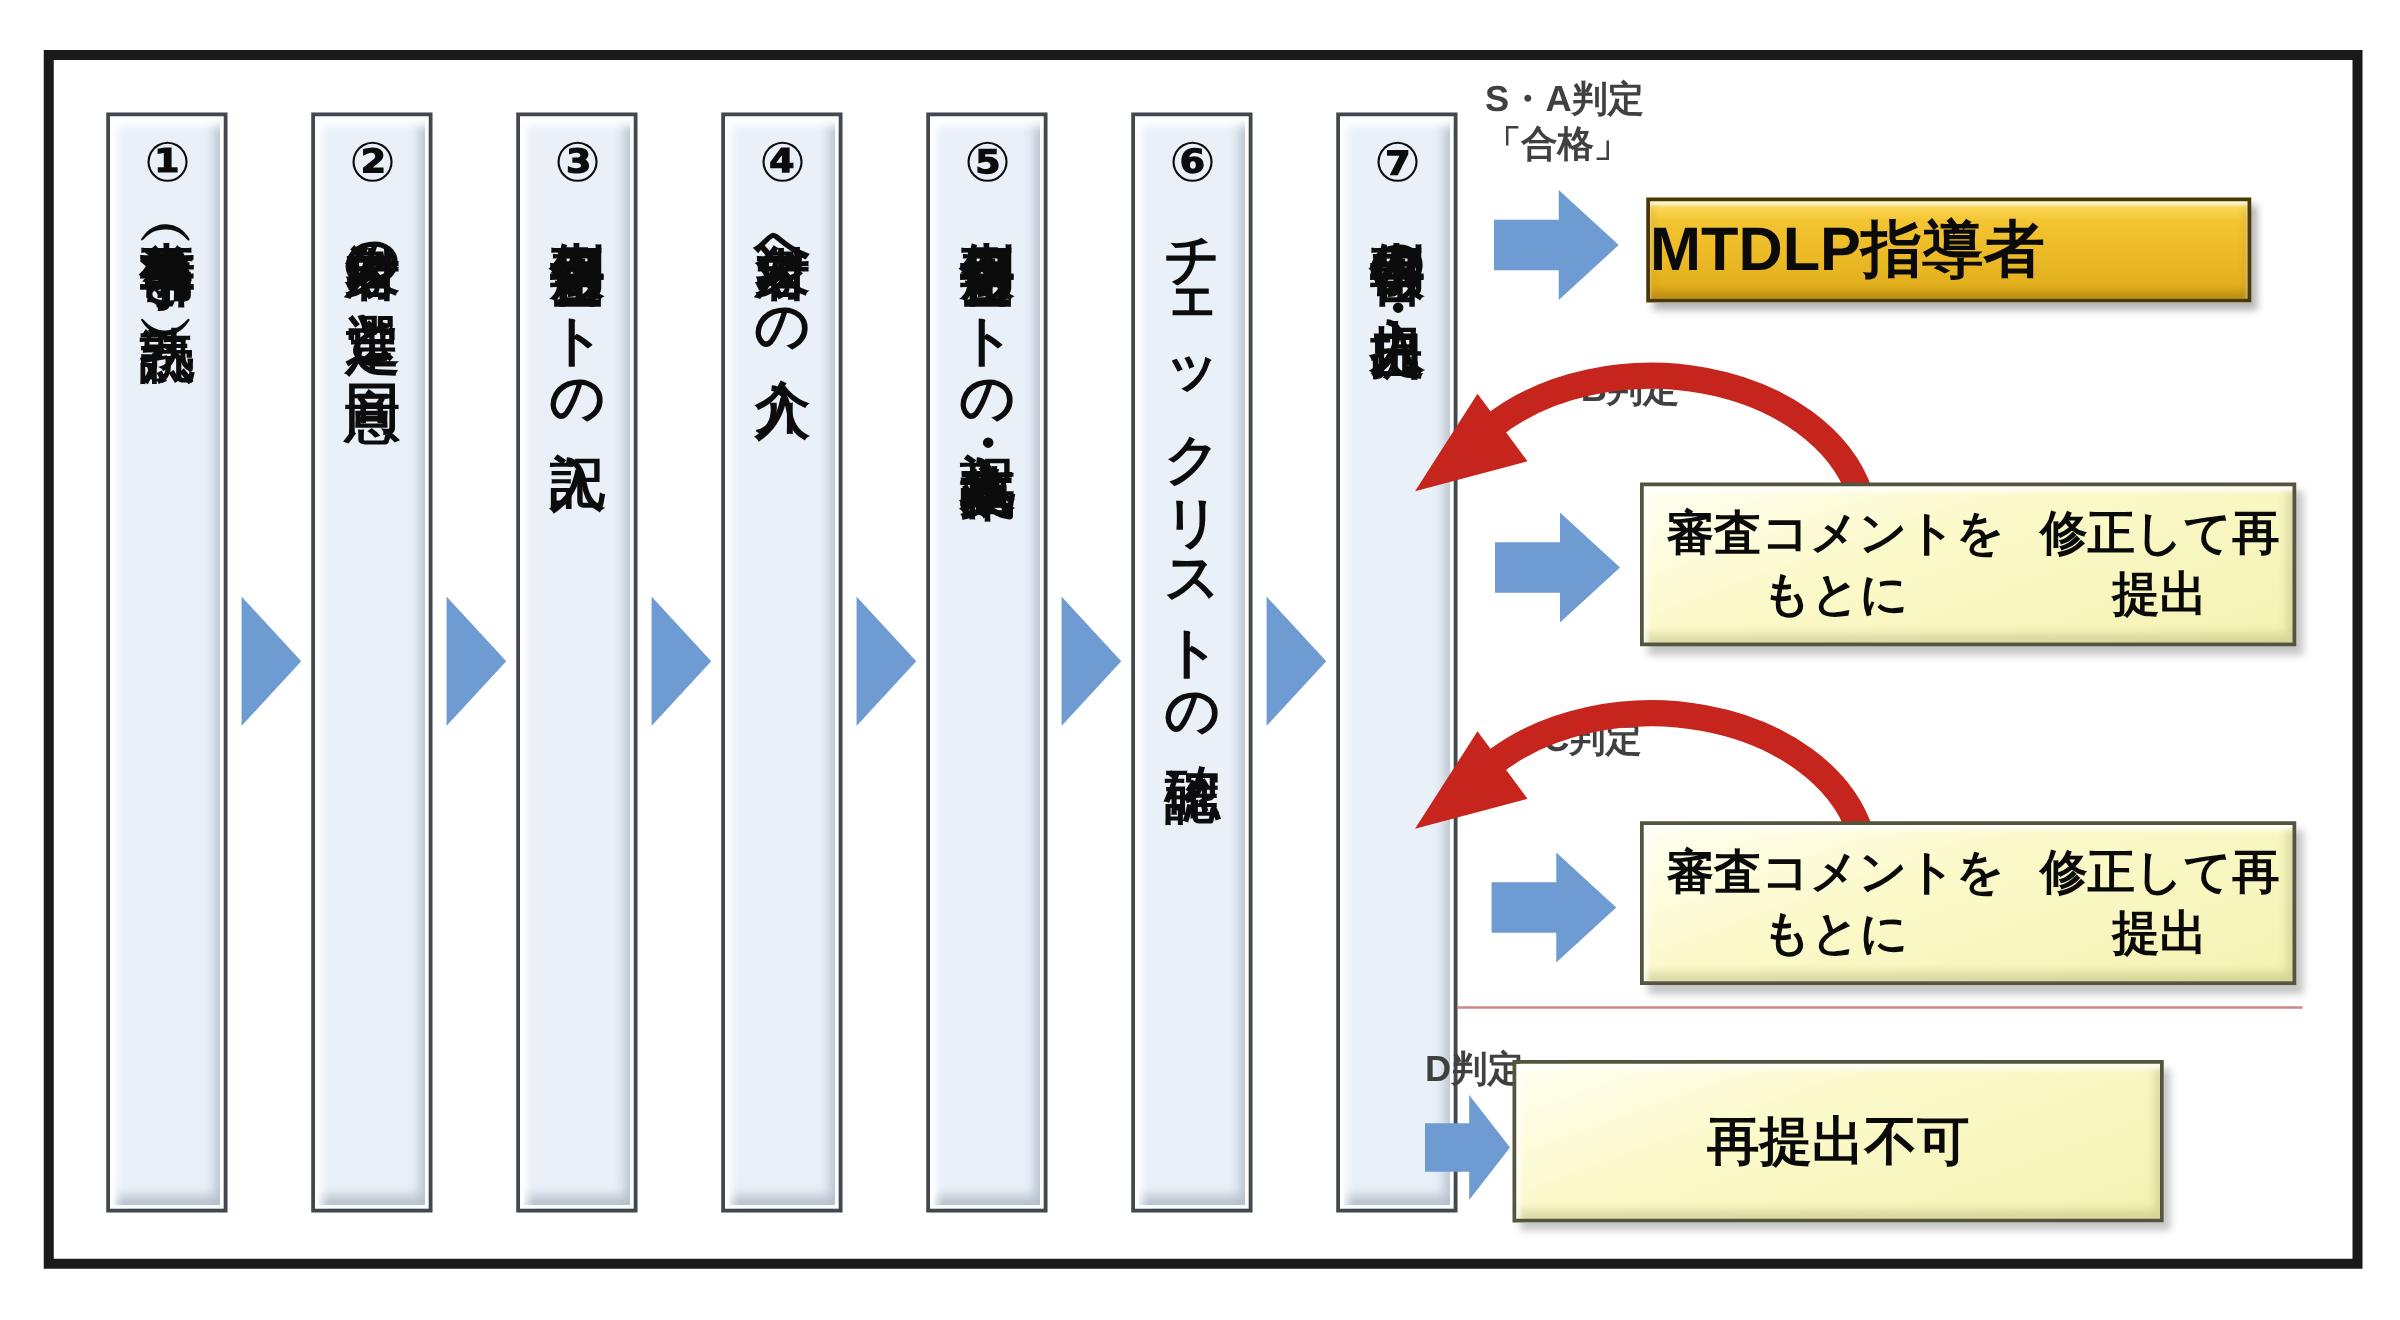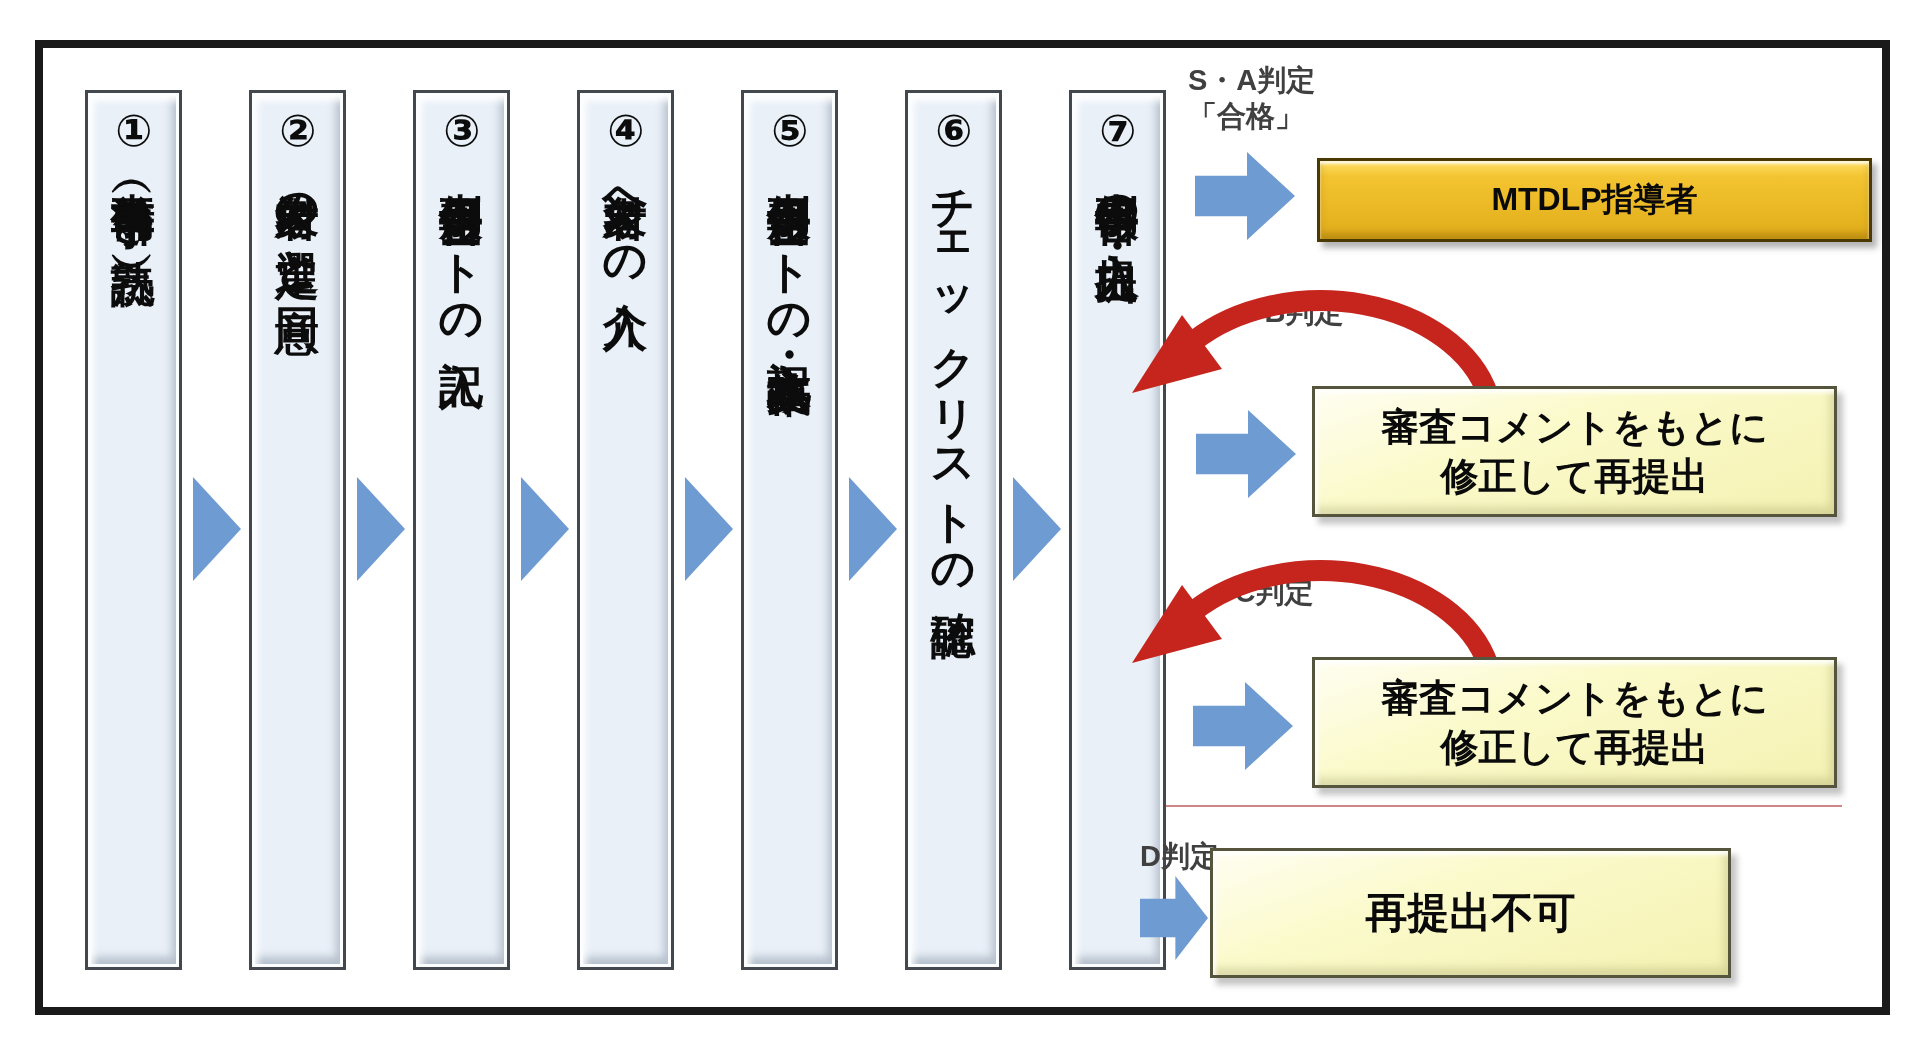--- a/index.html
+++ b/index.html
@@ -22,34 +22,34 @@
   .tri{position:absolute;top:477px;width:48px;height:104px;background:#6f9bd3;
        clip-path:polygon(0 0,100% 50%,0 100%);z-index:3;}
   
   .block-arrow{position:absolute;background:#6f9bd3;z-index:3;
        clip-path:polygon(0 27%,52% 27%,52% 0,100% 50%,52% 100%,52% 73%,0 73%);}
   
   .jlabel{position:absolute;font-size:29px;font-weight:600;color:#404040;
           line-height:36px;white-space:nowrap;z-index:4;}
   .jlabel.center{text-align:center;}
   
-  .gold-box{position:absolute;left:1317px;top:158px;width:555px;height:84px;
+  .gold-box{position:absolute;left:1317px;top:158px;width:484px;height:84px;
        box-sizing:border-box;border:3px solid #4a3a02;z-index:6;
        background:linear-gradient(180deg,#ffdf66 0%,#f3c431 20%,#eab824 62%,#e0ac1a 100%);
        box-shadow:inset 0 3px 3px rgba(255,255,255,.8),
                   inset 0 -6px 7px rgba(120,85,0,.35),
                   5px 6px 6px rgba(90,90,90,.45);
-       display:flex;align-items:center;justify-content:center;
-       font-size:32px;font-weight:bold;color:#0a0a0a;}
+       display:flex;align-items:center;justify-content:flex-start;
+       font-size:49px;font-weight:bold;color:#0a0a0a;}
   .yellow-box{position:absolute;box-sizing:border-box;border:3px solid #55543c;z-index:6;
        background:linear-gradient(160deg,#fffef2 0%,#fbfacb 38%,#f4f2b2 100%);
        box-shadow:inset 3px 4px 4px rgba(255,255,255,.9),
                   inset -4px -7px 8px rgba(150,145,90,.3),
                   6px 7px 6px rgba(110,110,110,.4);
-       display:flex;flex-direction:column;align-items:center;justify-content:center;
+       display:flex;flex-direction:row;align-items:center;justify-content:center;
        font-weight:bold;color:#0a0a0a;text-align:center;}
   .yellow-box.retry{left:1312px;width:525px;height:131px;font-size:38px;line-height:49px;}
   .yellow-box.fail{left:1210px;top:848px;width:521px;height:130px;font-size:42px;line-height:52px;}
   .arc-svg{position:absolute;width:380px;height:155px;z-index:5;}
   .divider{position:absolute;left:1166px;top:805px;width:676px;height:2px;
            background:#d08686;z-index:4;}
 </style>
 </head>
 <body>
 

